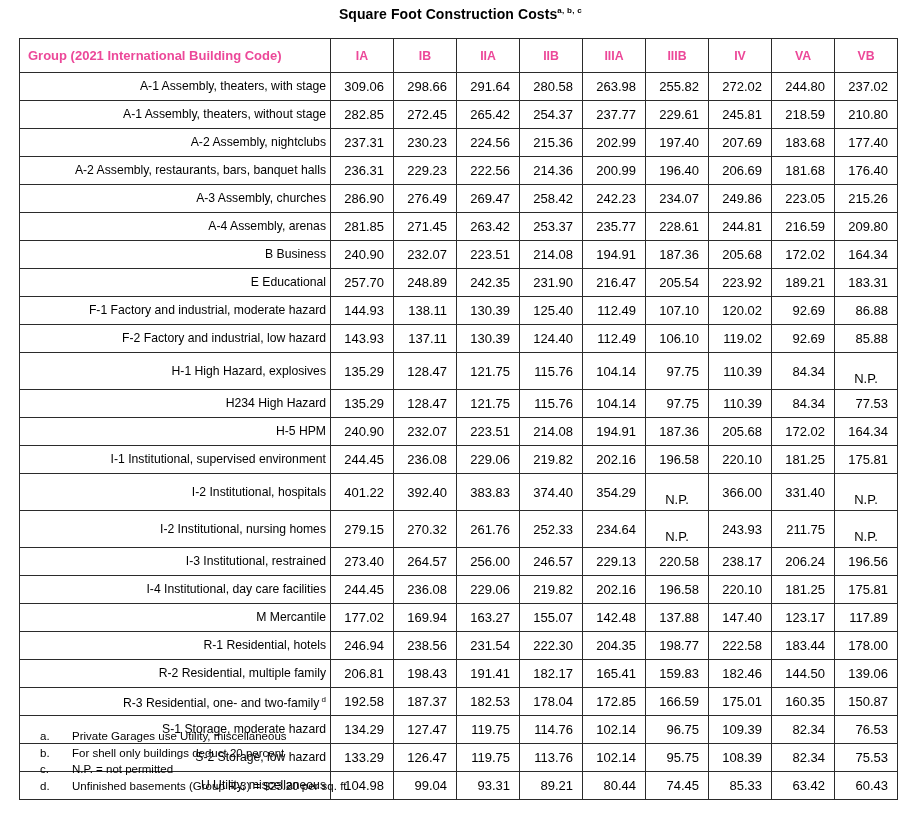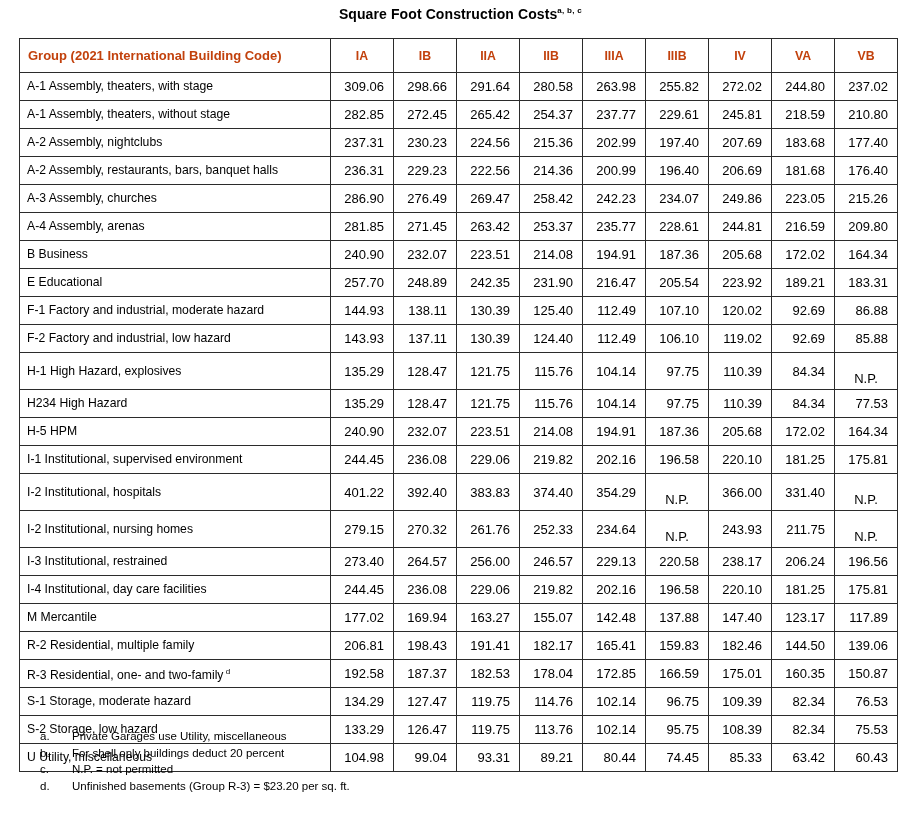--- a/index.html
+++ b/index.html
@@ -47,34 +47,34 @@
     background: #fff;
   }
   table.costs td, table.costs th {
     border: 1px solid #2b2b2b;
     font-size: 12.3px;
     padding: 0;
     background: #ffffff;
   }
   thead th {
     background: #b5e8b5;
-    color: #c2410c;
+    color: #ec4899;
     font-weight: bold;
     font-size: 13px;
     height: 33px;
     text-align: center;
     vertical-align: middle;
   }
   thead th.group-head {
     text-align: left;
     padding-left: 8px;
     font-size: 13px;
   }
   tbody td.grp {
-    text-align: left;
+    text-align: right;
     padding: 3px 4px 3px 7px;
     height: 21px;
     line-height: 13px;
     vertical-align: middle;
     font-size: 12.2px;
   }
   tbody td.num {
     text-align: right;
     padding: 3px 9px 3px 3px;
     vertical-align: middle;
@@ -369,20 +369,32 @@
             <td class="grp">M Mercantile</td>
             <td class="num">177.02</td>
             <td class="num">169.94</td>
             <td class="num">163.27</td>
             <td class="num">155.07</td>
             <td class="num">142.48</td>
             <td class="num">137.88</td>
             <td class="num">147.40</td>
             <td class="num">123.17</td>
             <td class="num">117.89</td>
+          </tr>
+          <tr>
+            <td class="grp">R-1 Residential, hotels</td>
+            <td class="num">246.94</td>
+            <td class="num">238.56</td>
+            <td class="num">231.54</td>
+            <td class="num">222.30</td>
+            <td class="num">204.35</td>
+            <td class="num">198.77</td>
+            <td class="num">222.58</td>
+            <td class="num">183.44</td>
+            <td class="num">178.00</td>
           </tr>
           <tr>
             <td class="grp">R-2 Residential, multiple family</td>
             <td class="num">206.81</td>
             <td class="num">198.43</td>
             <td class="num">191.41</td>
             <td class="num">182.17</td>
             <td class="num">165.41</td>
             <td class="num">159.83</td>
             <td class="num">182.46</td>

